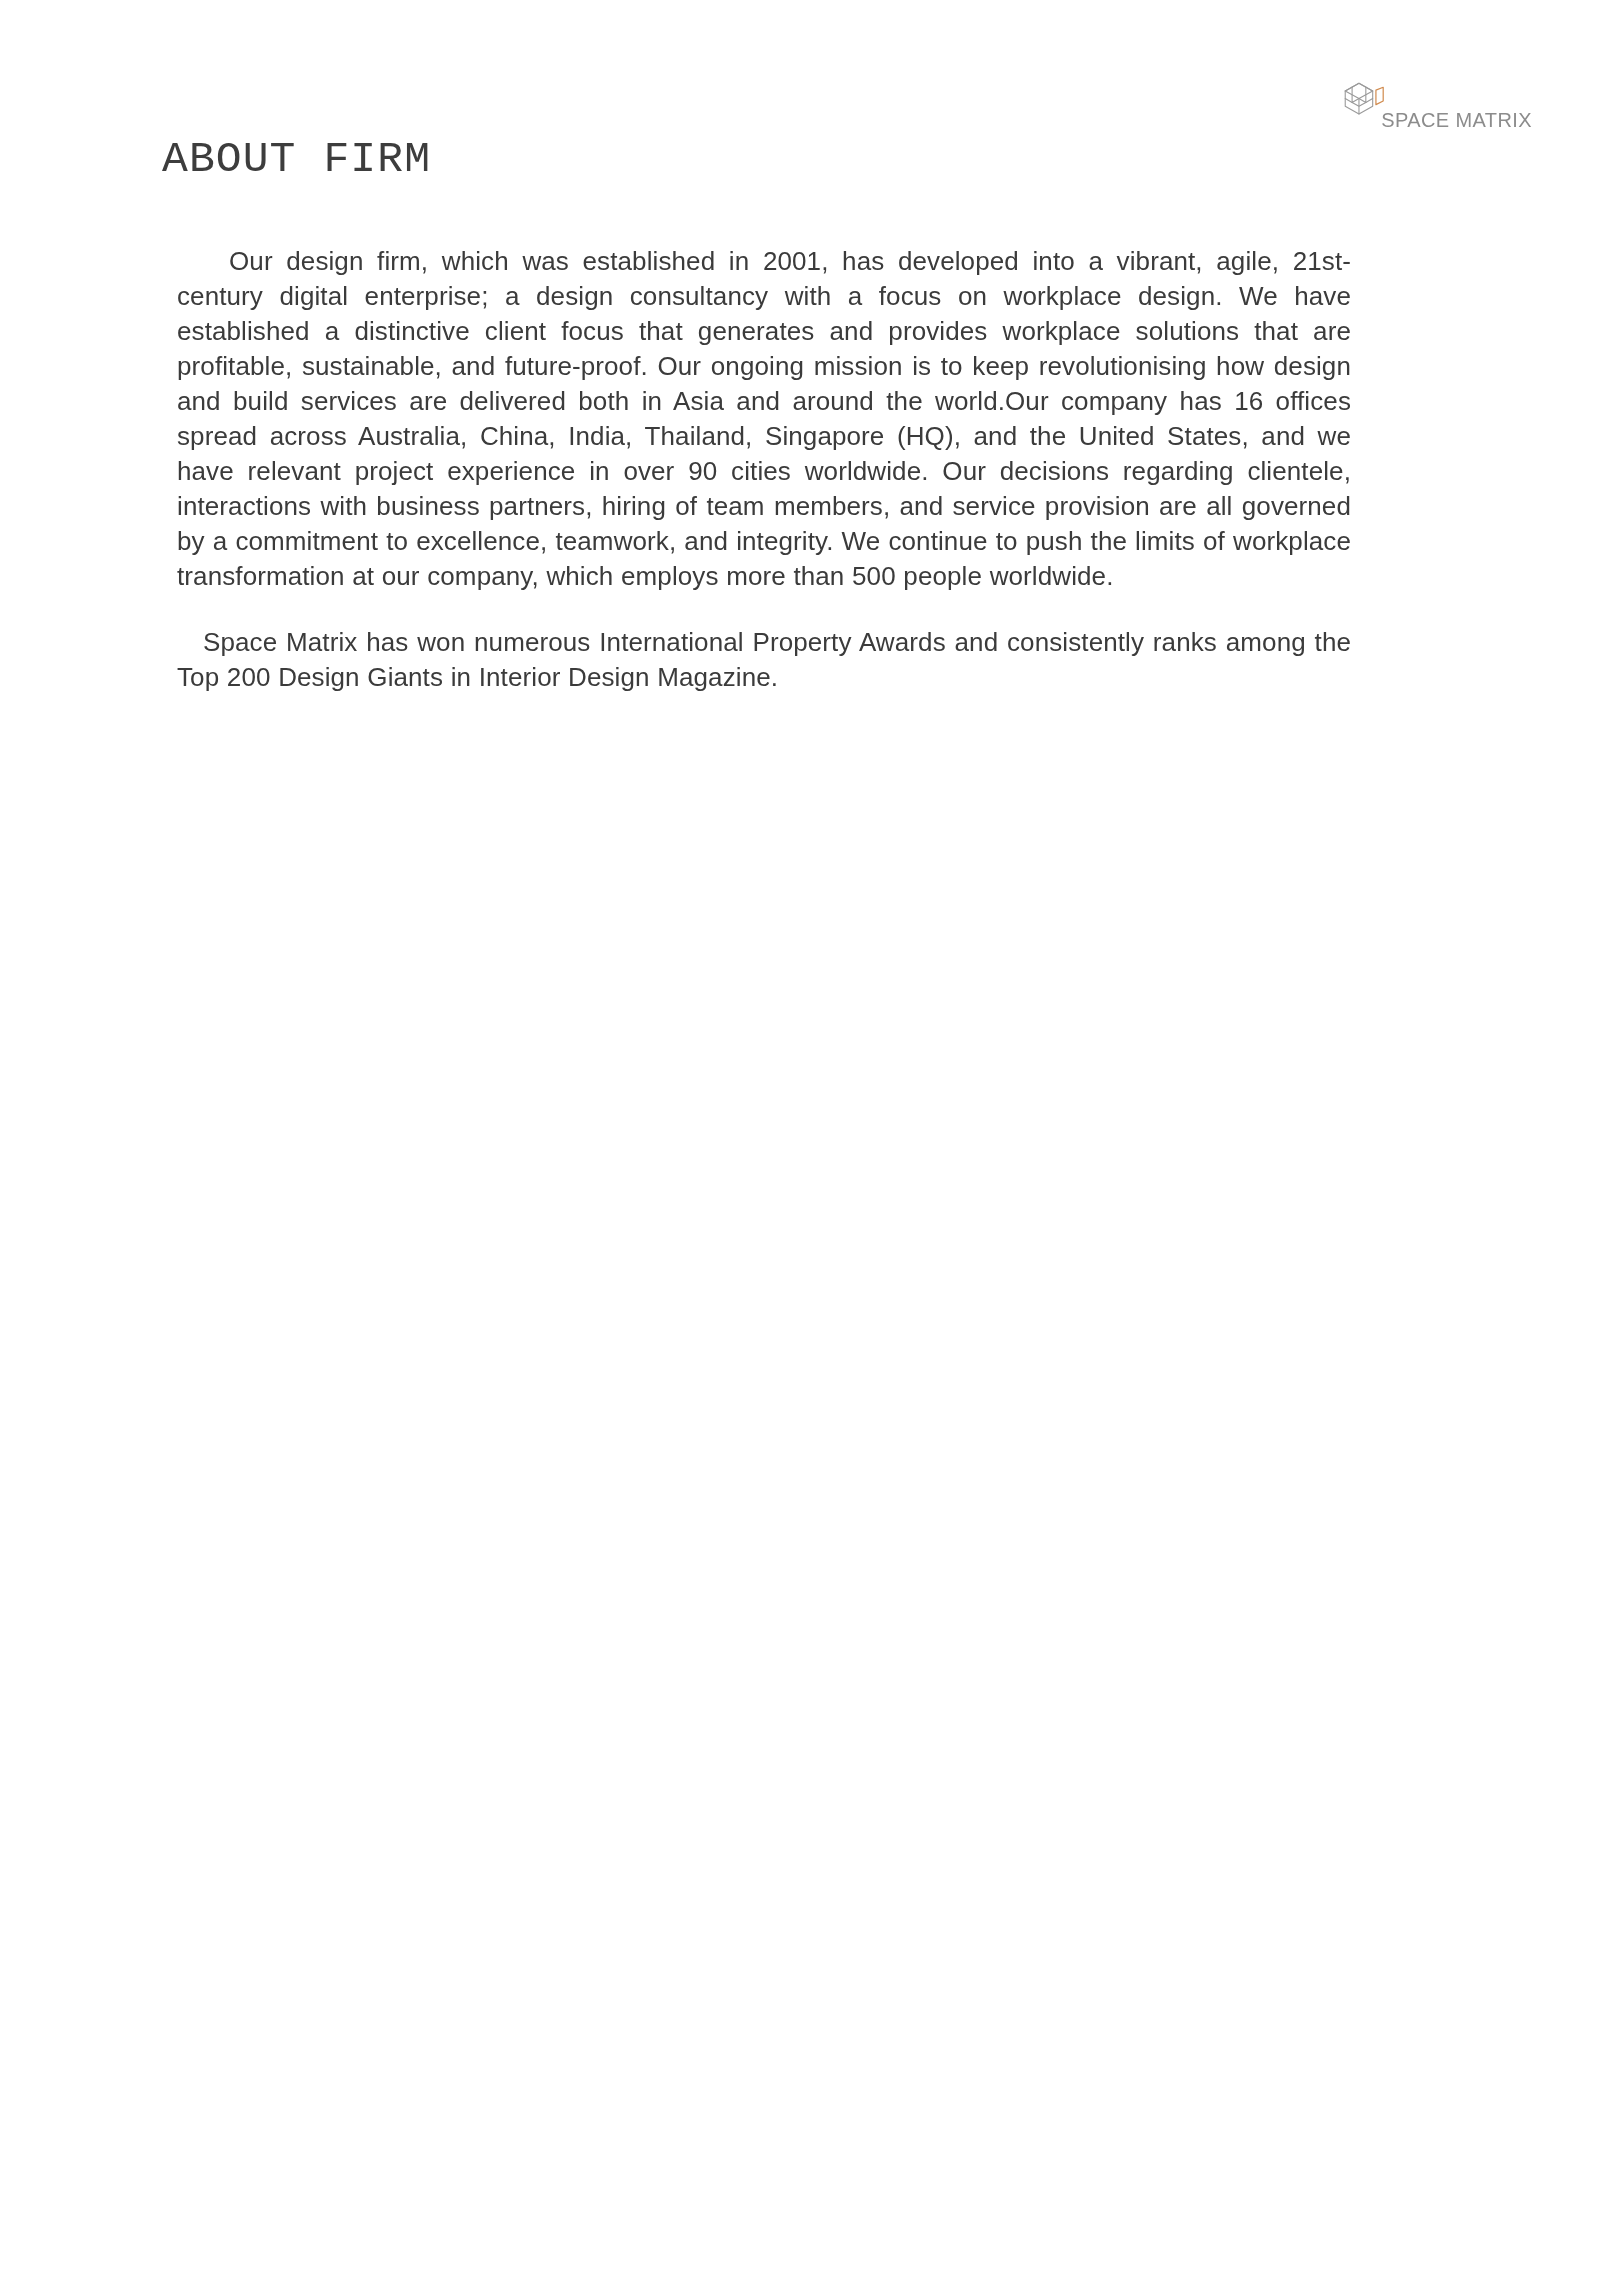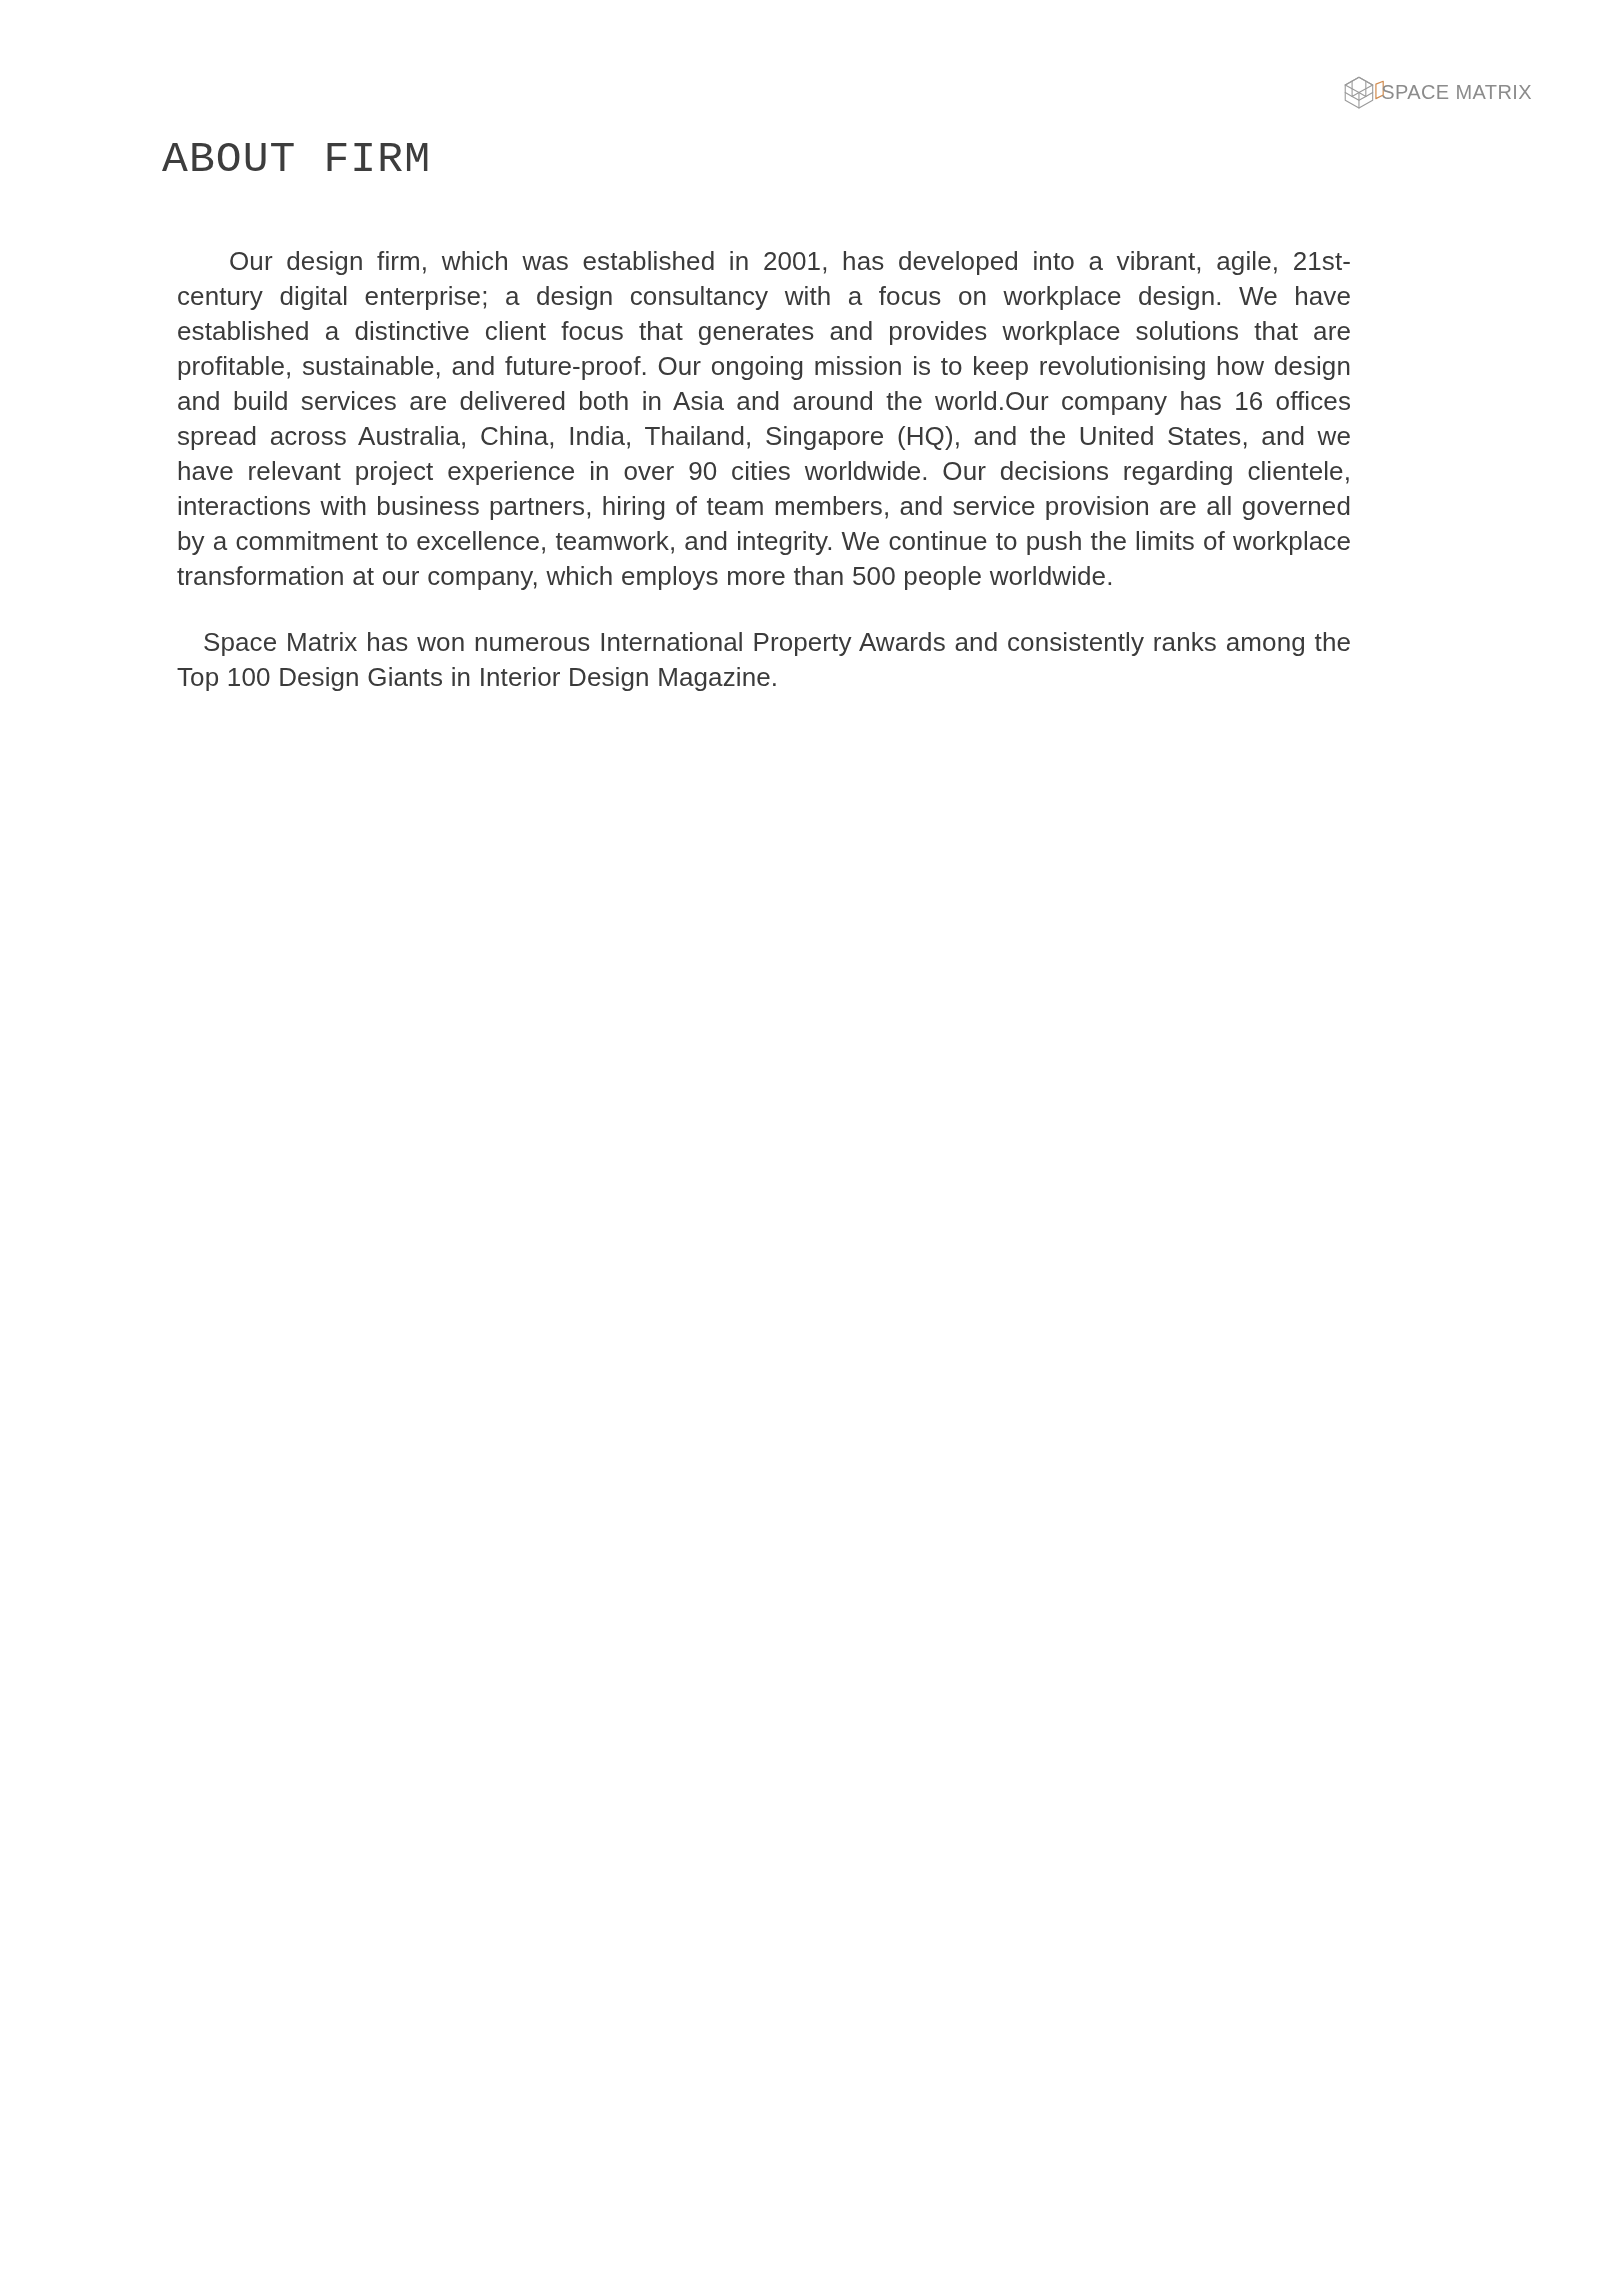--- a/index.html
+++ b/index.html
@@ -35,21 +35,21 @@
     color: #3d3d3d;
     line-height: 1;
     white-space: nowrap;
   }
 
   .brand-logo {
     position: absolute;
     right: 87px;
     top: 74px;
     display: flex;
-    align-items: flex-start;
+    align-items: flex-end;
     height: 48px;
   }
   .brand-mark {
     width: 42px;
     height: 42px;
     display: block;
     flex: 0 0 auto;
     margin-right: 0.9px;
   }
   .brand-wordmark {
@@ -119,17 +119,17 @@
         <line x1="38" y1="23" x2="29.5" y2="27.9"></line>
 
         <polygon points="42,12.5 51,9 51,26 42,30.5" stroke="#d18b4e" stroke-width="1.5" fill="none"></polygon>
       </svg>
     </span>
     <span class="brand-wordmark">SPACE MATRIX</span>
   </div>
 
   <div class="content">
     <p class="body-para para-about last-justify">Our design firm, which was established in 2001, has developed into a vibrant, agile, 21st-century digital enterprise; a design consultancy with a focus on workplace design. We have established a distinctive client focus that generates and provides workplace solutions that are profitable, sustainable, and future-proof. Our ongoing mission is to keep revolutionising how design and build services are delivered both in Asia and around the world.Our company has 16 offices spread across Australia, China, India, Thailand, Singapore (HQ), and the United States, and we have relevant project experience in over 90 cities worldwide. Our decisions regarding clientele, interactions with business partners, hiring of team members, and service provision are all governed by a commitment to excellence, teamwork, and integrity. We continue to push the limits of workplace transformation at our company, which employs more than 500 people worldwide.</p>
-    <p class="body-para para-awards last-justify">Space Matrix has won numerous International Property Awards and consistently ranks among the Top 100 Design Giants in Interior Design Magazine.</p>
+    <p class="body-para para-awards last-justify">Space Matrix has won numerous International Property Awards and consistently ranks among the Top 200 Design Giants in Interior Design Magazine.</p>
   </div>
 
 </div>
 
 
 </body></html>

